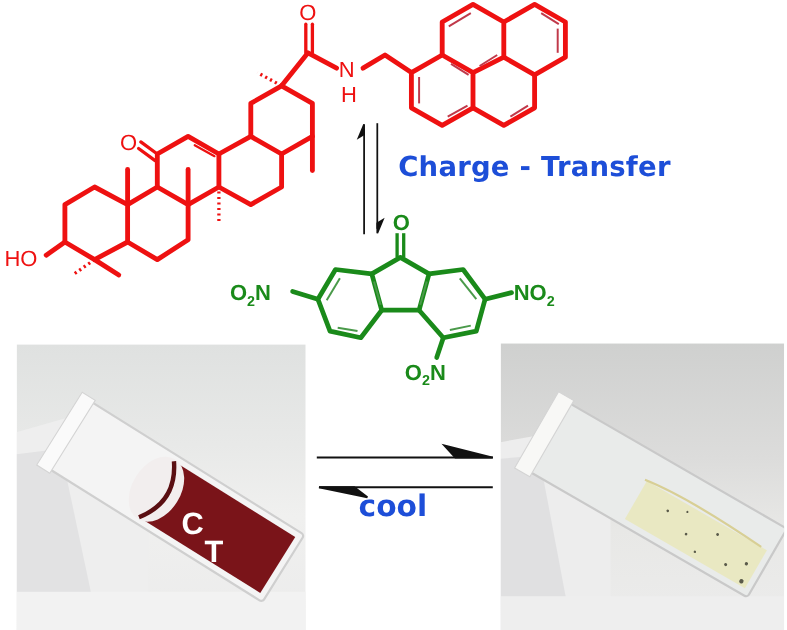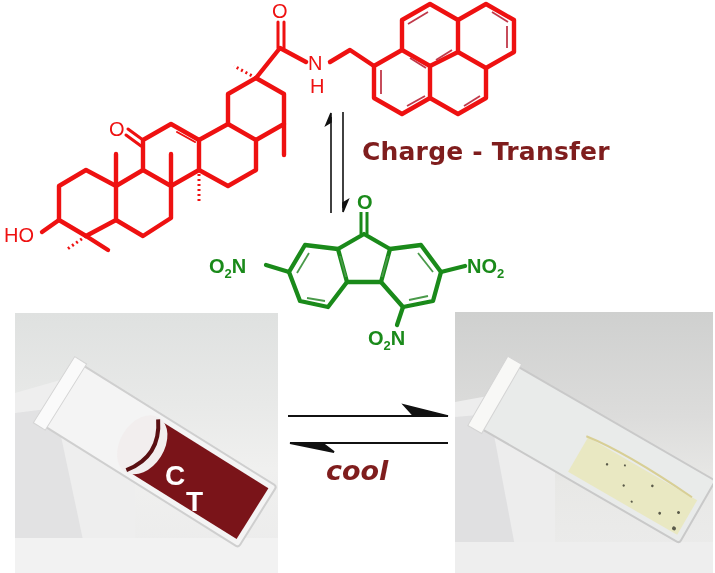--- a/index.html
+++ b/index.html
@@ -1,22 +1,22 @@
 <!DOCTYPE html>
 <html><head>
 <meta charset="utf-8">
 <style>
   html, body { margin: 0; padding: 0; background: #ffffff; }
   body { width: 715px; height: 573px; position: relative; overflow: hidden; font-family: "Liberation Sans", sans-serif; }
   .stage { position: absolute; left: 0; top: 0; width: 715px; height: 573px; }
   .label-ct { font-family: "Liberation Sans", sans-serif; font-weight: bold; }
-  .txt { position: absolute; font-family: "DejaVu Sans", sans-serif; font-weight: bold; color: #7f1d1d; white-space: nowrap; }
+  .txt { position: absolute; font-family: "DejaVu Sans", sans-serif; font-weight: bold; color: #1d4ed8; white-space: nowrap; }
   .title-ct { left: 362px; top: 137px; font-size: 25px; letter-spacing: 0.2px; }
   .heat { left: 322px; top: 367px; font-size: 27px; }
-  .cool { left: 326px; top: 455px; font-size: 27px; font-style: italic; }
+  .cool { left: 326px; top: 445px; font-size: 27px; }
   .photo { position: absolute; overflow: hidden; }
   .photo-left { left: 15px; top: 313px; width: 263px; height: 260px; }
   .photo-right { left: 455px; top: 312px; width: 258px; height: 261px; }
 </style>
 </head>
 <body>
 
 <div class="stage">
 
   <svg width="715" height="573" style="position:absolute;left:0;top:0;" viewBox="0 0 715 573">

